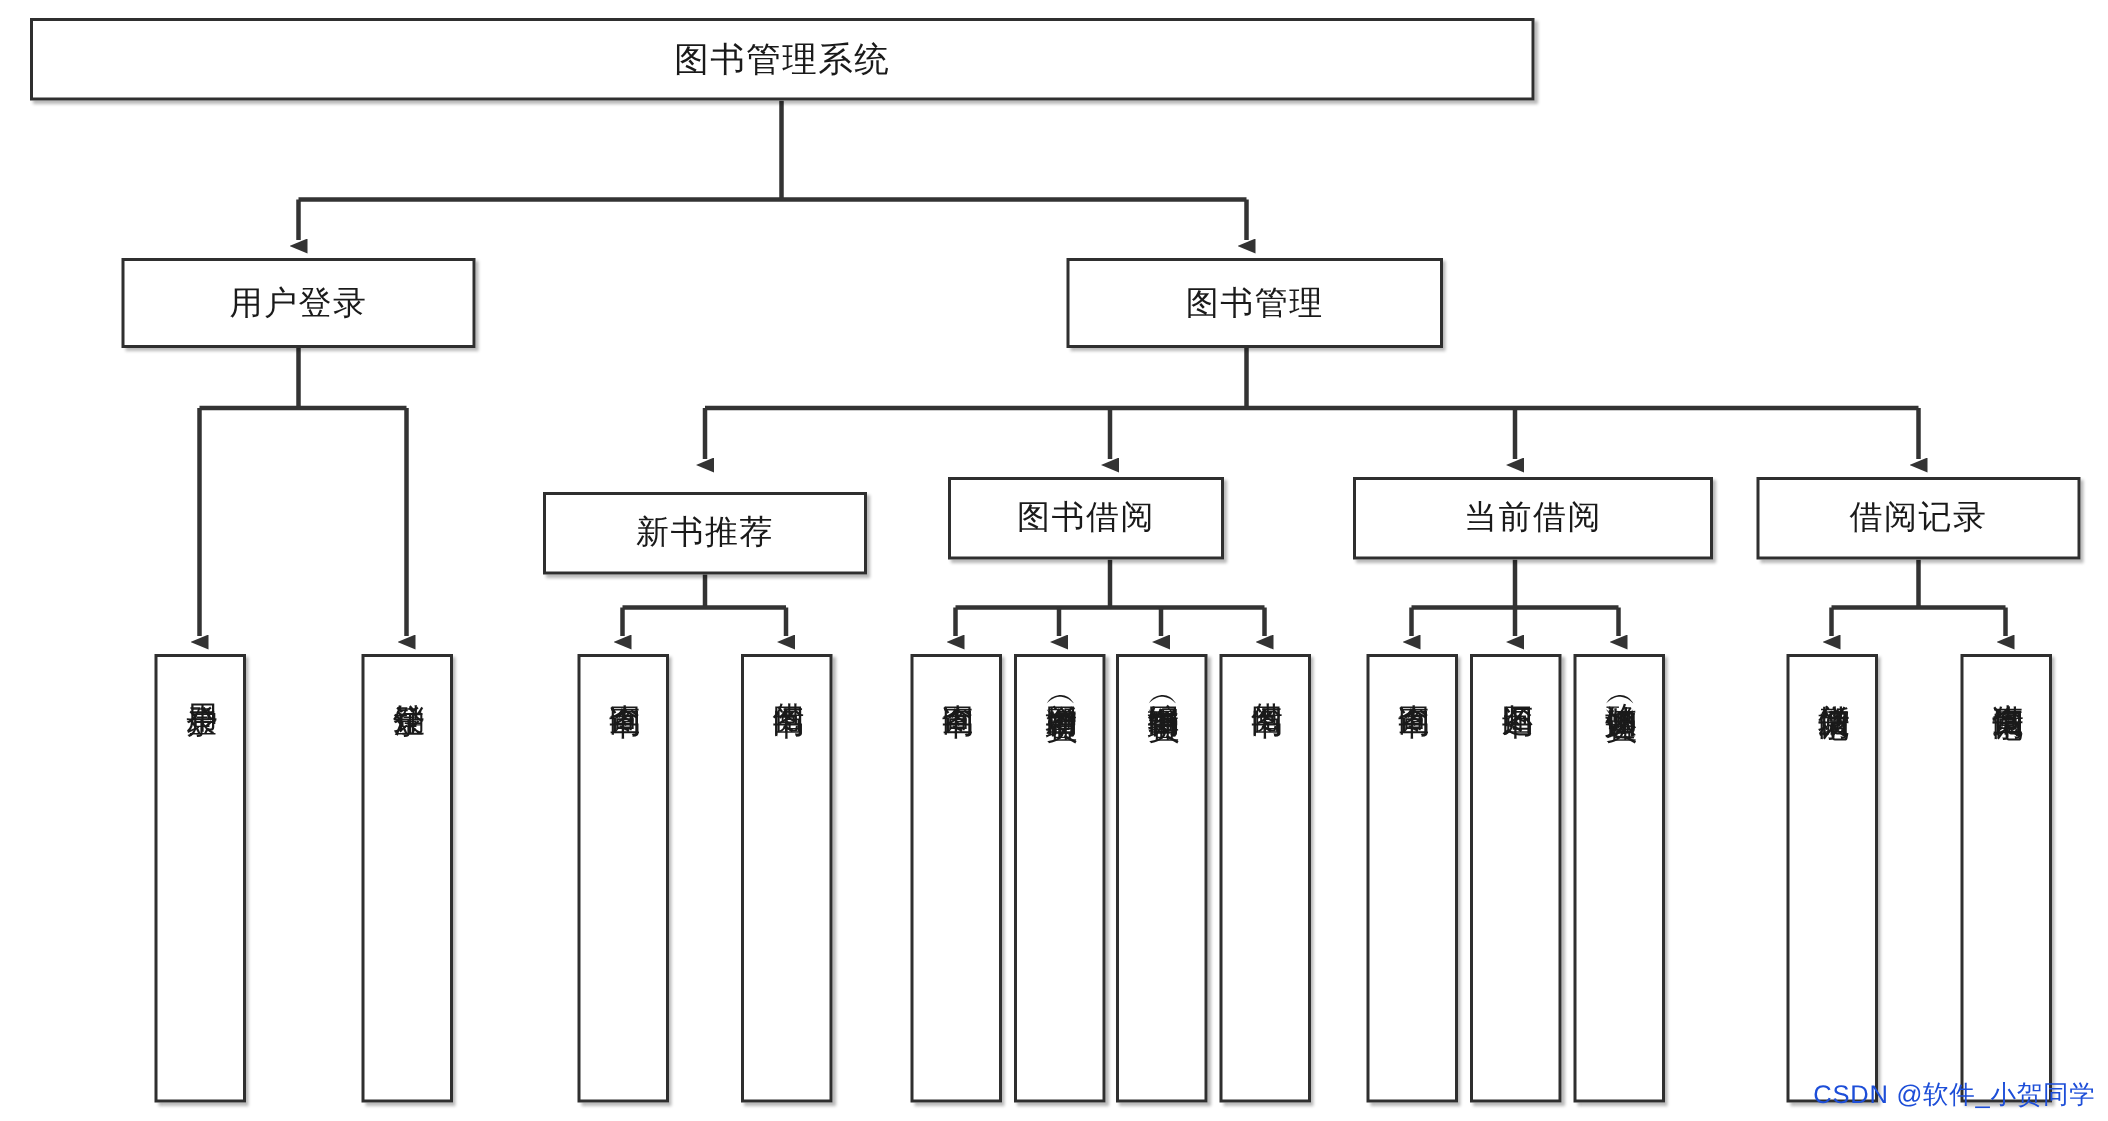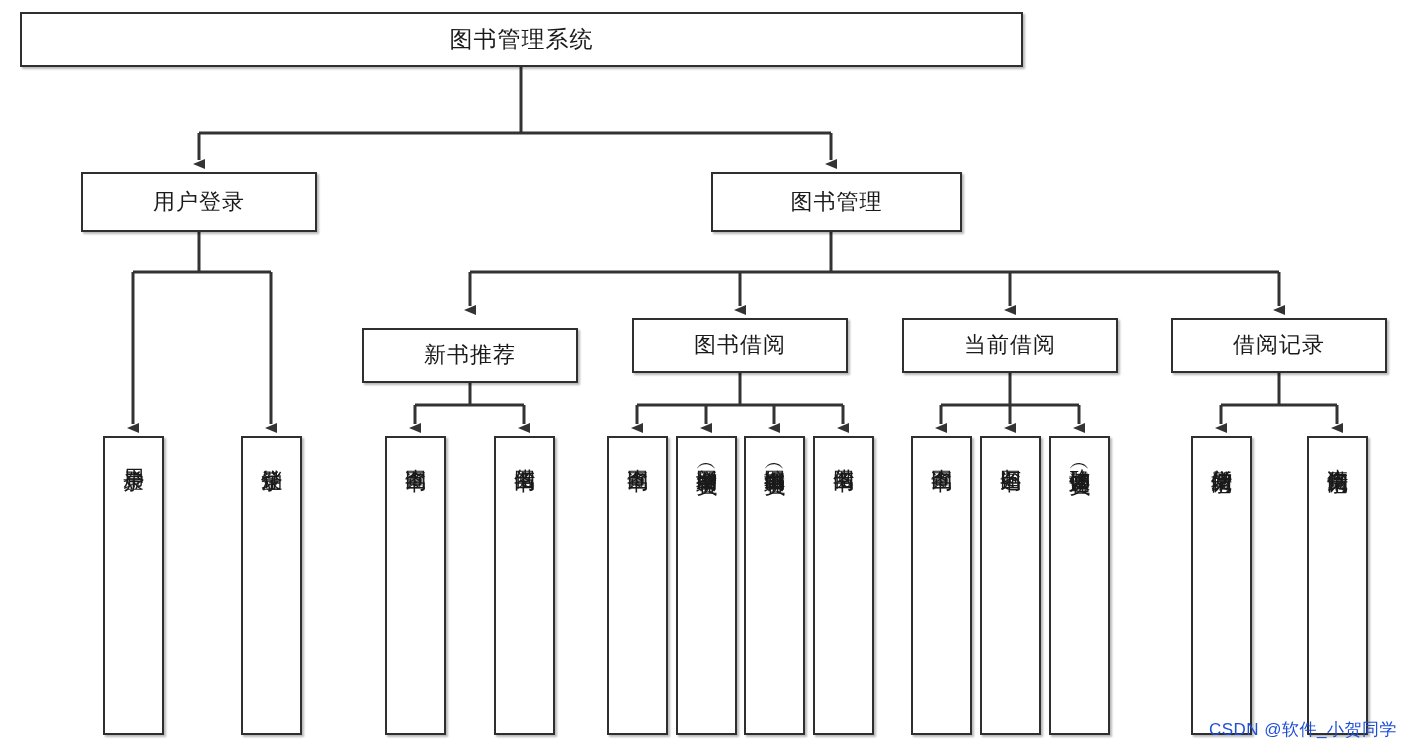--- a/index.html
+++ b/index.html
@@ -129,24 +129,24 @@
   <div class="node horiz" style="left:81px; top:172px; width:236px; height:60px;">
     <span>用户登录</span>
   </div>
   <div class="node horiz" style="left:711px; top:172px; width:251px; height:60px;">
     <span>图书管理</span>
   </div>
 
   <div class="node horiz" style="left:362px; top:328px; width:216px; height:55px;">
     <span>新书推荐</span>
   </div>
-  <div class="node horiz" style="left:632px; top:318px; width:216px; height:55px;">
+  <div class="node horiz" style="left:632px; top:318px; width:184px; height:55px;">
     <span>图书借阅</span>
   </div>
-  <div class="node horiz" style="left:902px; top:318px; width:216px; height:55px;">
+  <div class="node horiz" style="left:902px; top:318px; width:240px; height:55px;">
     <span>当前借阅</span>
   </div>
   <div class="node horiz" style="left:1171px; top:318px; width:216px; height:55px;">
     <span>借阅记录</span>
   </div>
 
   <div class="node vert" style="left:103px; top:436px; width:61px; height:299px;">
     <span class="vlabel">用户登录</span>
   </div>
   <div class="node vert" style="left:241px; top:436px; width:61px; height:299px;">

